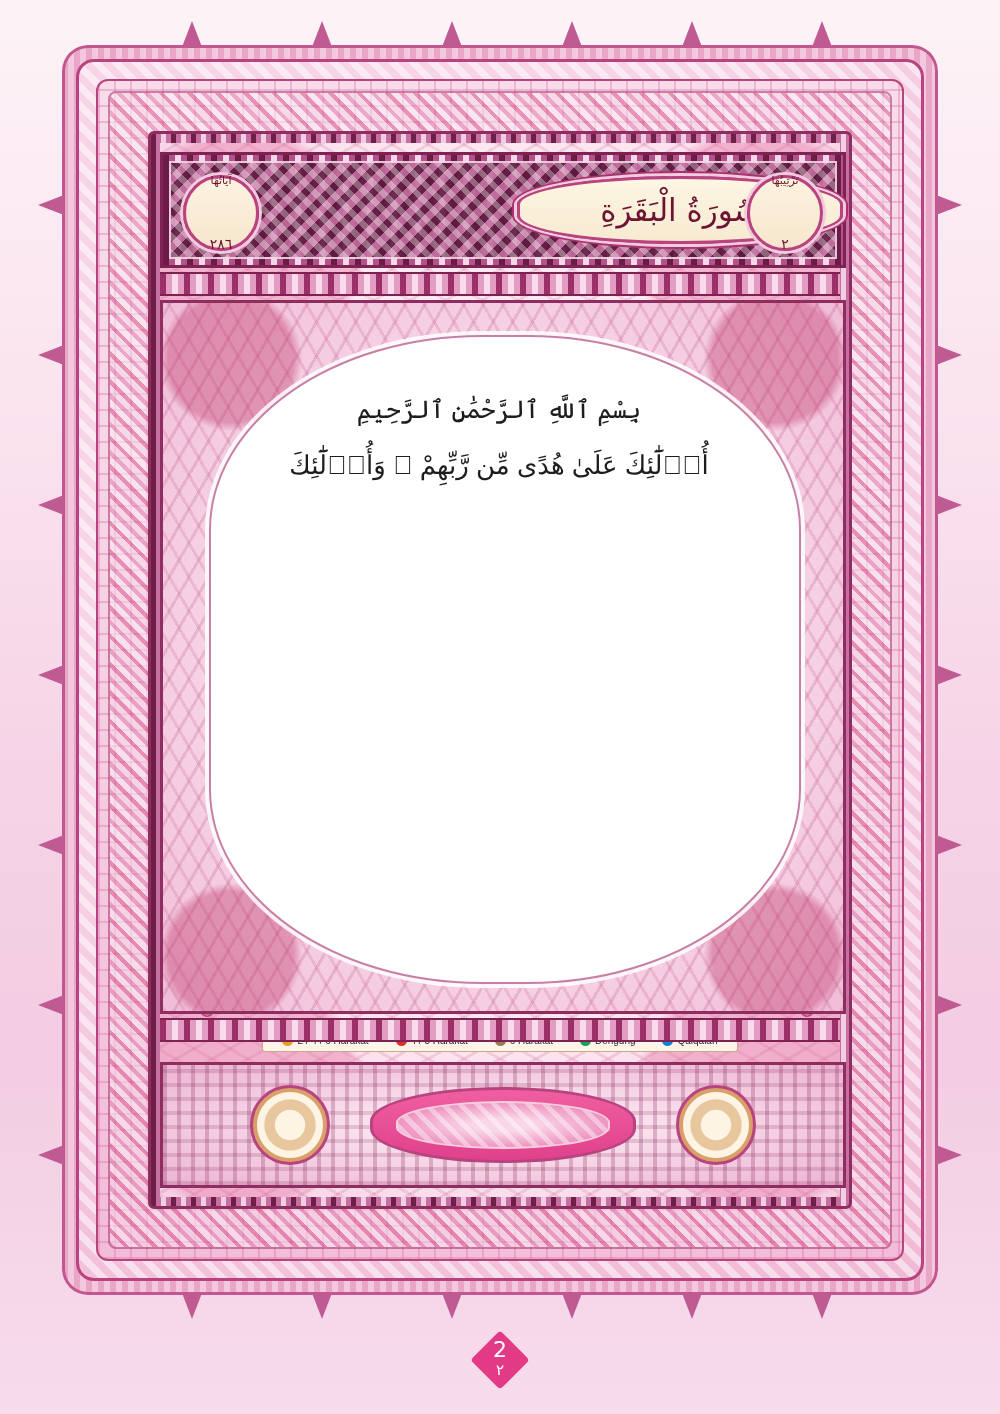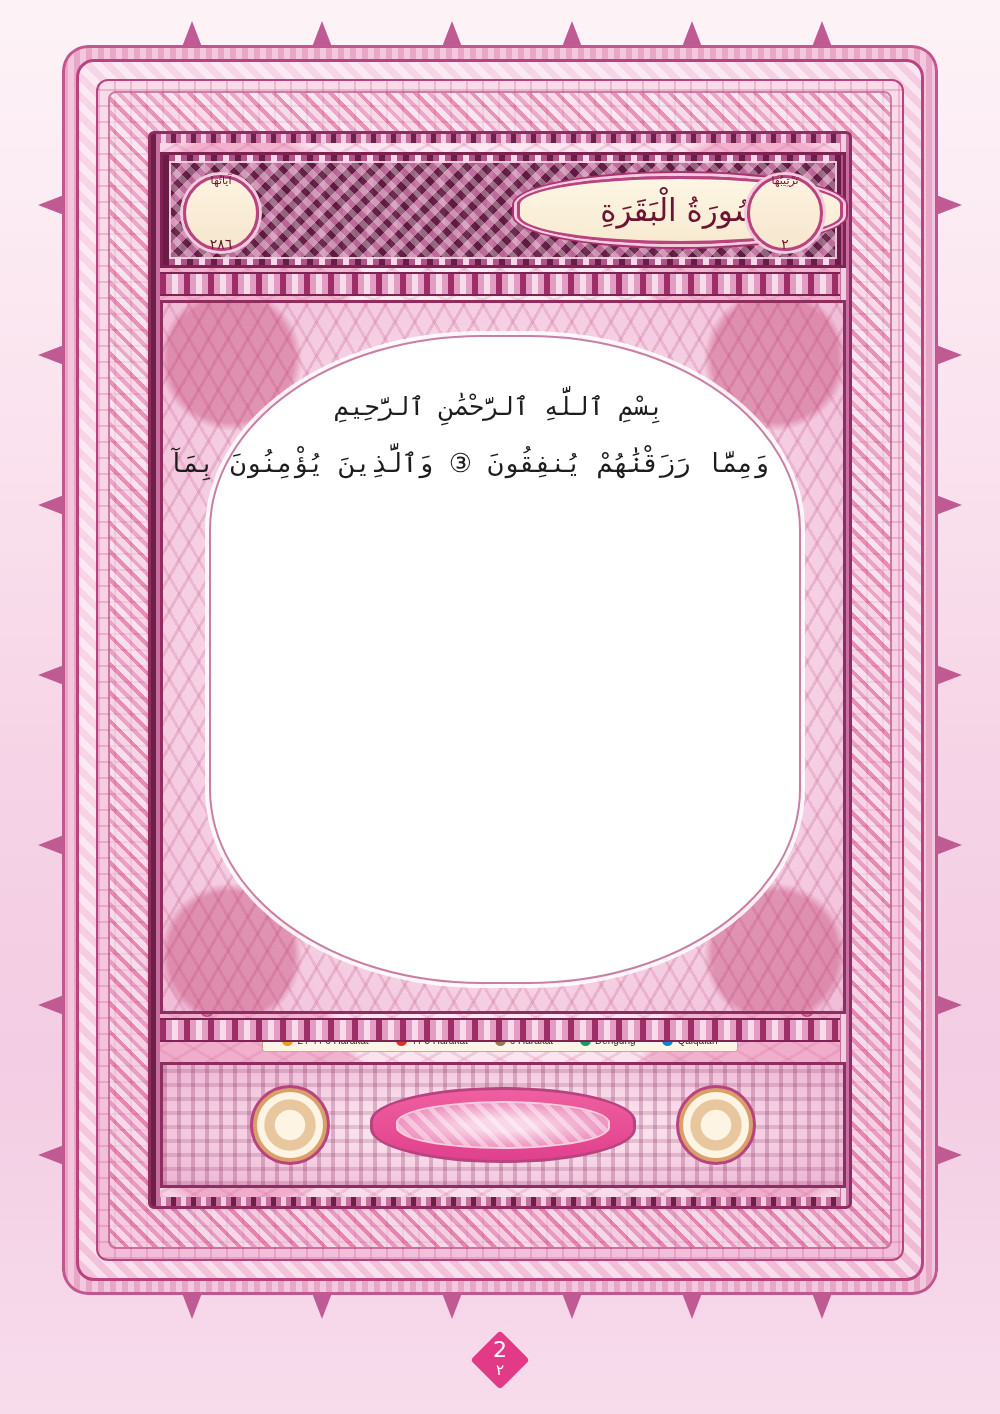--- a/index.html
+++ b/index.html
@@ -227,21 +227,21 @@
     border-radius: 46% 46% 46% 46% / 30% 30% 30% 30%;
     box-shadow: 0 0 0 4px rgba(255,255,255,.85);
   }
 
   .ayat {
     position: absolute;
     left: 18px; right: 30px;
     top: 46px;
     direction: rtl;
     text-align: center;
-    font-family: Liberation Mono, monospace;
+    font-family: Liberation Sans, sans-serif;
     color: #1d1d1d;
   }
   .line {
     font-size: 26px;
     line-height: 60px;
     white-space: nowrap;
     letter-spacing: 0px;
   }
   .line.basmala { font-size: 25px; line-height: 52px; }
 
@@ -423,21 +423,21 @@
       <span class="m2">٢</span>
     </div>
   </div>
 
   <div class="strip s1"></div>
 
   <div class="text-panel-frame">
     <div class="text-medallion">
       <div class="ayat">
         <div class="line basmala">بِسْمِ ٱللَّهِ ٱلرَّحْمَٰنِ ٱلرَّحِيمِ</div>
-        <div class="line">وَمِمَّا رَزَقْنَٰهُمْ يُنفِقُونَ ③ وَٱلَّذِينَ يُؤْمِنُونَ بِمَآ أُنزِلَ</div>
+        <div class="line">أُو۟لَٰٓئِكَ عَلَىٰ هُدًى مِّن رَّبِّهِمْ ۖ وَأُو۟لَٰٓئِكَ</div>
       </div>
     </div>
   </div>
 
   <div class="legend">
     <div class="legend-item">
       <span class="legend-dot" style="background:#e8a020"></span>
       <span class="legend-label">2 / 4 / 6 Harakat</span>
     </div>
     <div class="legend-item">

